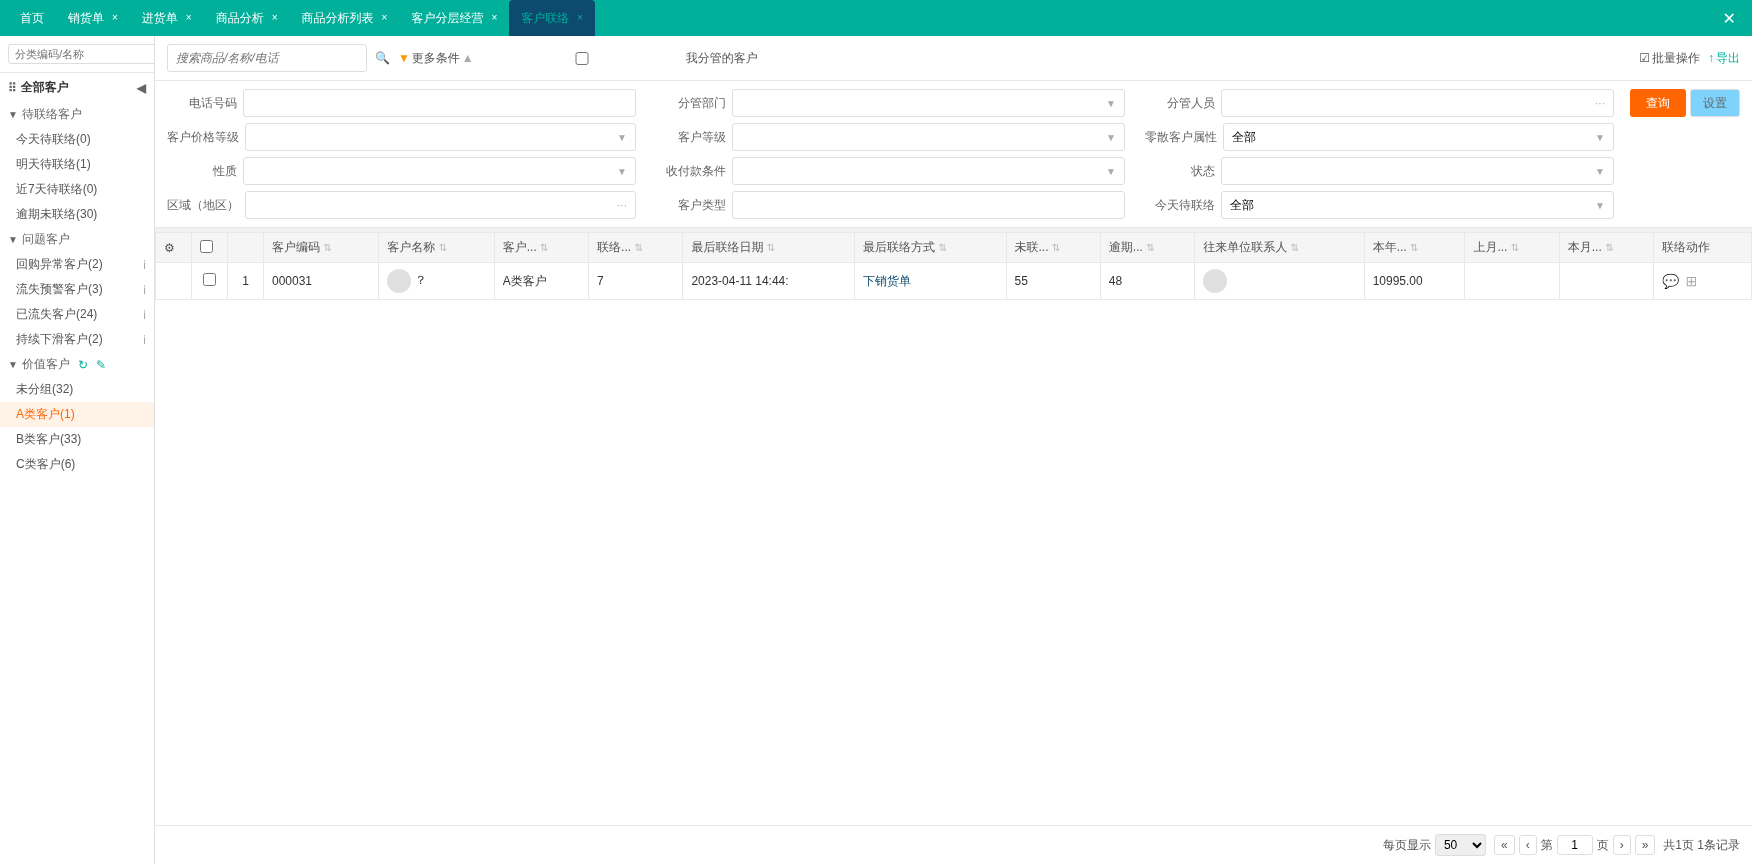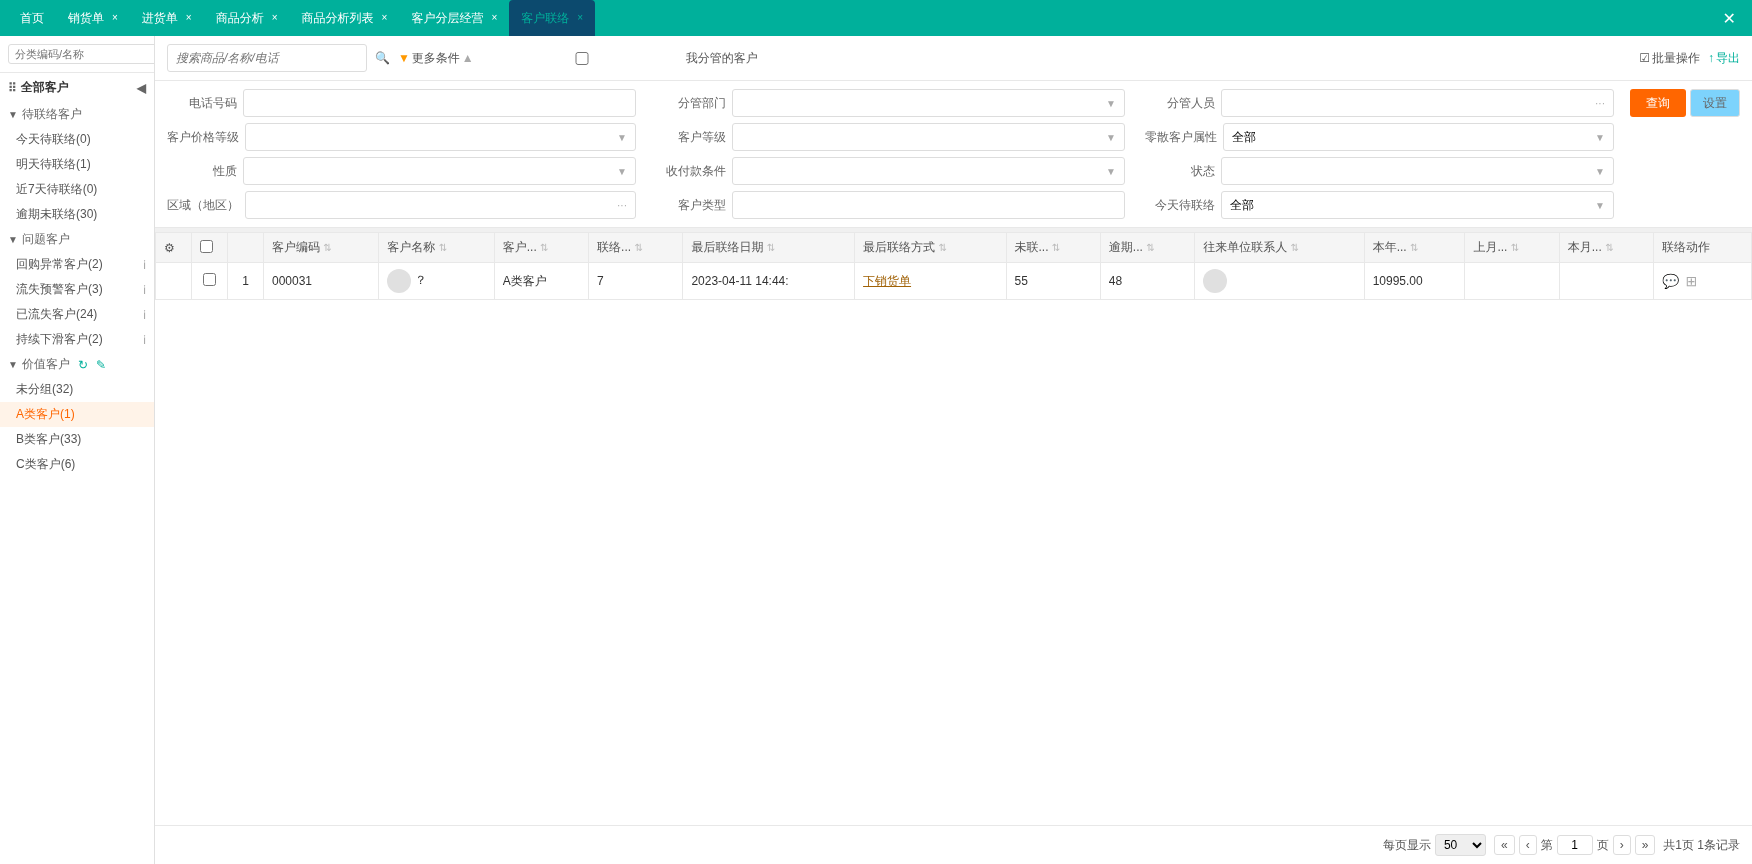--- a/index.html
+++ b/index.html
@@ -293,23 +293,22 @@
       border: 1px solid #e8e8e8;
       padding: 6px 8px;
       color: #333;
       white-space: nowrap;
     }
     .data-table th .sort-icon {
       color: #bbb;
       font-size: 10px;
     }
     .data-table .link-text {
-      color: #a16207;
-      cursor: pointer;
-      text-decoration: underline;
+      color: #0c4a6e;
+      cursor: pointer;
     }
     .data-table .action-icons {
       display: flex;
       gap: 6px;
     }
     .data-table .action-icon {
       color: #aaa;
       cursor: pointer;
       font-size: 14px;
     }

